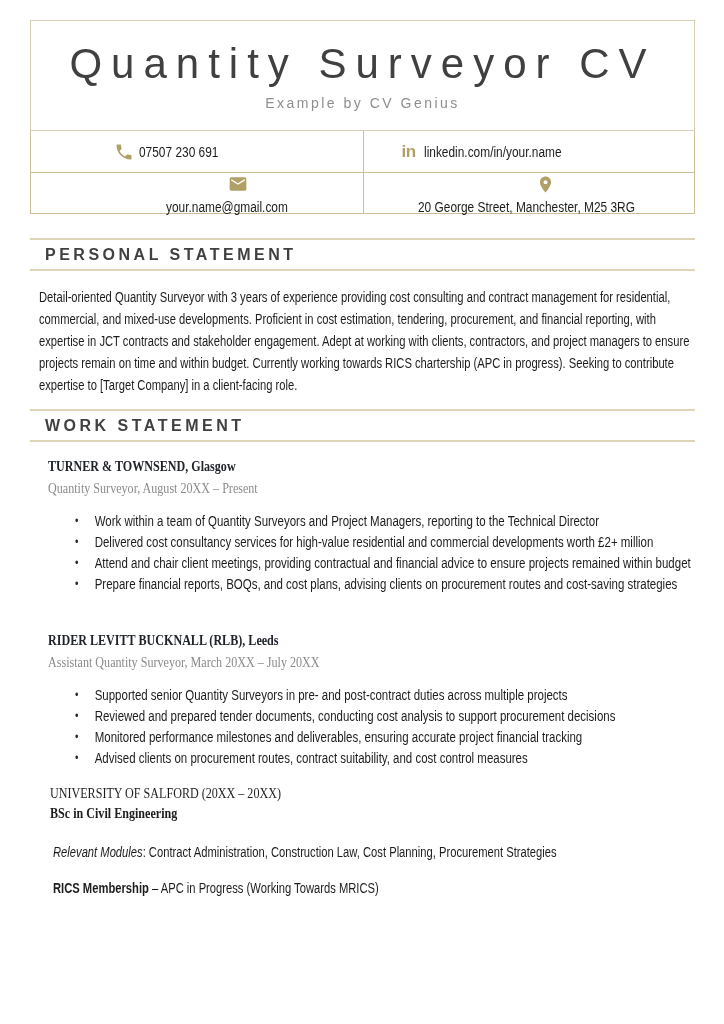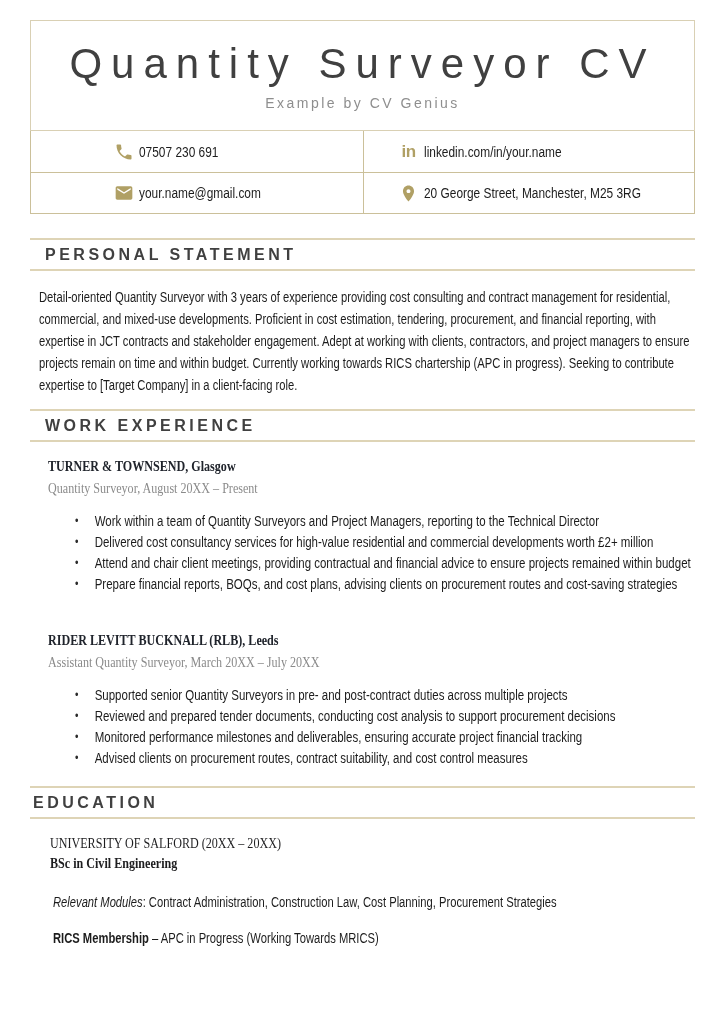--- a/index.html
+++ b/index.html
@@ -28,21 +28,21 @@
   .contact-grid {
     display:grid; grid-template-columns:1fr 1fr;
     border:1px solid #cbc09a; border-top:none; margin-top:0;
   }
   .contact-cell {
     height:41px; display:flex; align-items:center; gap:4px;
     background:#fff;
   }
   .contact-cell.col-left  { padding-left:82px; }
   .contact-cell.col-right { padding-left:34px; border-left:1px solid #cbc09a; }
-  .contact-cell.row-2     { border-top:1px solid #cbc09a; }
+  .contact-cell.row-2     { border-top:1px solid #cbc09a;flex-direction:column; }
   .cicon { width:22px; height:22px; flex:0 0 22px; display:flex; align-items:center; justify-content:center; }
   .cicon svg { display:block; }
   .in-glyph {
     font-size:17px; font-weight:700; color:#b0a065; letter-spacing:-0.5px;
     font-family:"Liberation Sans", sans-serif; line-height:1;
   }
   .contact-text {
     font-size:14px; color:#1c1c1c; white-space:nowrap;
     transform:scaleX(0.85); transform-origin:left center;
   }
@@ -145,21 +145,21 @@
         <span class="contact-text">20 George Street, Manchester, M25 3RG</span>
       </div>
     </div>
 
     <div class="section-band band-ps">
       <h2>PERSONAL STATEMENT</h2>
     </div>
     <p class="ps-text cond-sans">Detail-oriented Quantity Surveyor with 3 years of experience providing cost consulting and contract management for residential, commercial, and mixed-use developments. Proficient in cost estimation, tendering, procurement, and financial reporting, with expertise in JCT contracts and stakeholder engagement. Adept at working with clients, contractors, and project managers to ensure projects remain on time and within budget. Currently working towards RICS chartership (APC in progress). Seeking to contribute expertise to [Target Company] in a client-facing role.</p>
 
     <div class="section-band band-we">
-      <h2>WORK EXPERIENCE</h2>
+      <h2>WORK STATEMENT</h2>
     </div>
 
     <div class="job-block">
       <div class="employer cond-serif">TURNER &amp; TOWNSEND, Glasgow</div>
       <div class="role-line cond-serif">Quantity Surveyor, August 20XX – Present</div>
       <ul class="bullet-list">
         <li>
           <span class="dot">•</span>
           <span class="txt">Work within a team of Quantity Surveyors and Project Managers, reporting to the Technical Director</span>
         </li>
@@ -194,23 +194,20 @@
           <span class="dot">•</span>
           <span class="txt">Monitored performance milestones and deliverables, ensuring accurate project financial tracking</span>
         </li>
         <li>
           <span class="dot">•</span>
           <span class="txt">Advised clients on procurement routes, contract suitability, and cost control measures</span>
         </li>
       </ul>
     </div>
 
-    <div class="section-band band-edu edu">
-      <h2>EDUCATION</h2>
-    </div>
 
     <div class="edu-block">
       <div class="edu-uni cond-serif">UNIVERSITY OF SALFORD (20XX – 20XX)</div>
       <div class="edu-deg cond-serif">BSc in Civil Engineering</div>
       <p class="modules-line cond-sans"><span class="lead">Relevant Modules</span><span>: Contract Administration, Construction Law, Cost Planning, Procurement Strategies</span></p>
       <p class="rics-line cond-sans"><span class="lead">RICS Membership</span><span> – APC in Progress (Working Towards MRICS)</span></p>
     </div>
 
   </div>
 </div>

